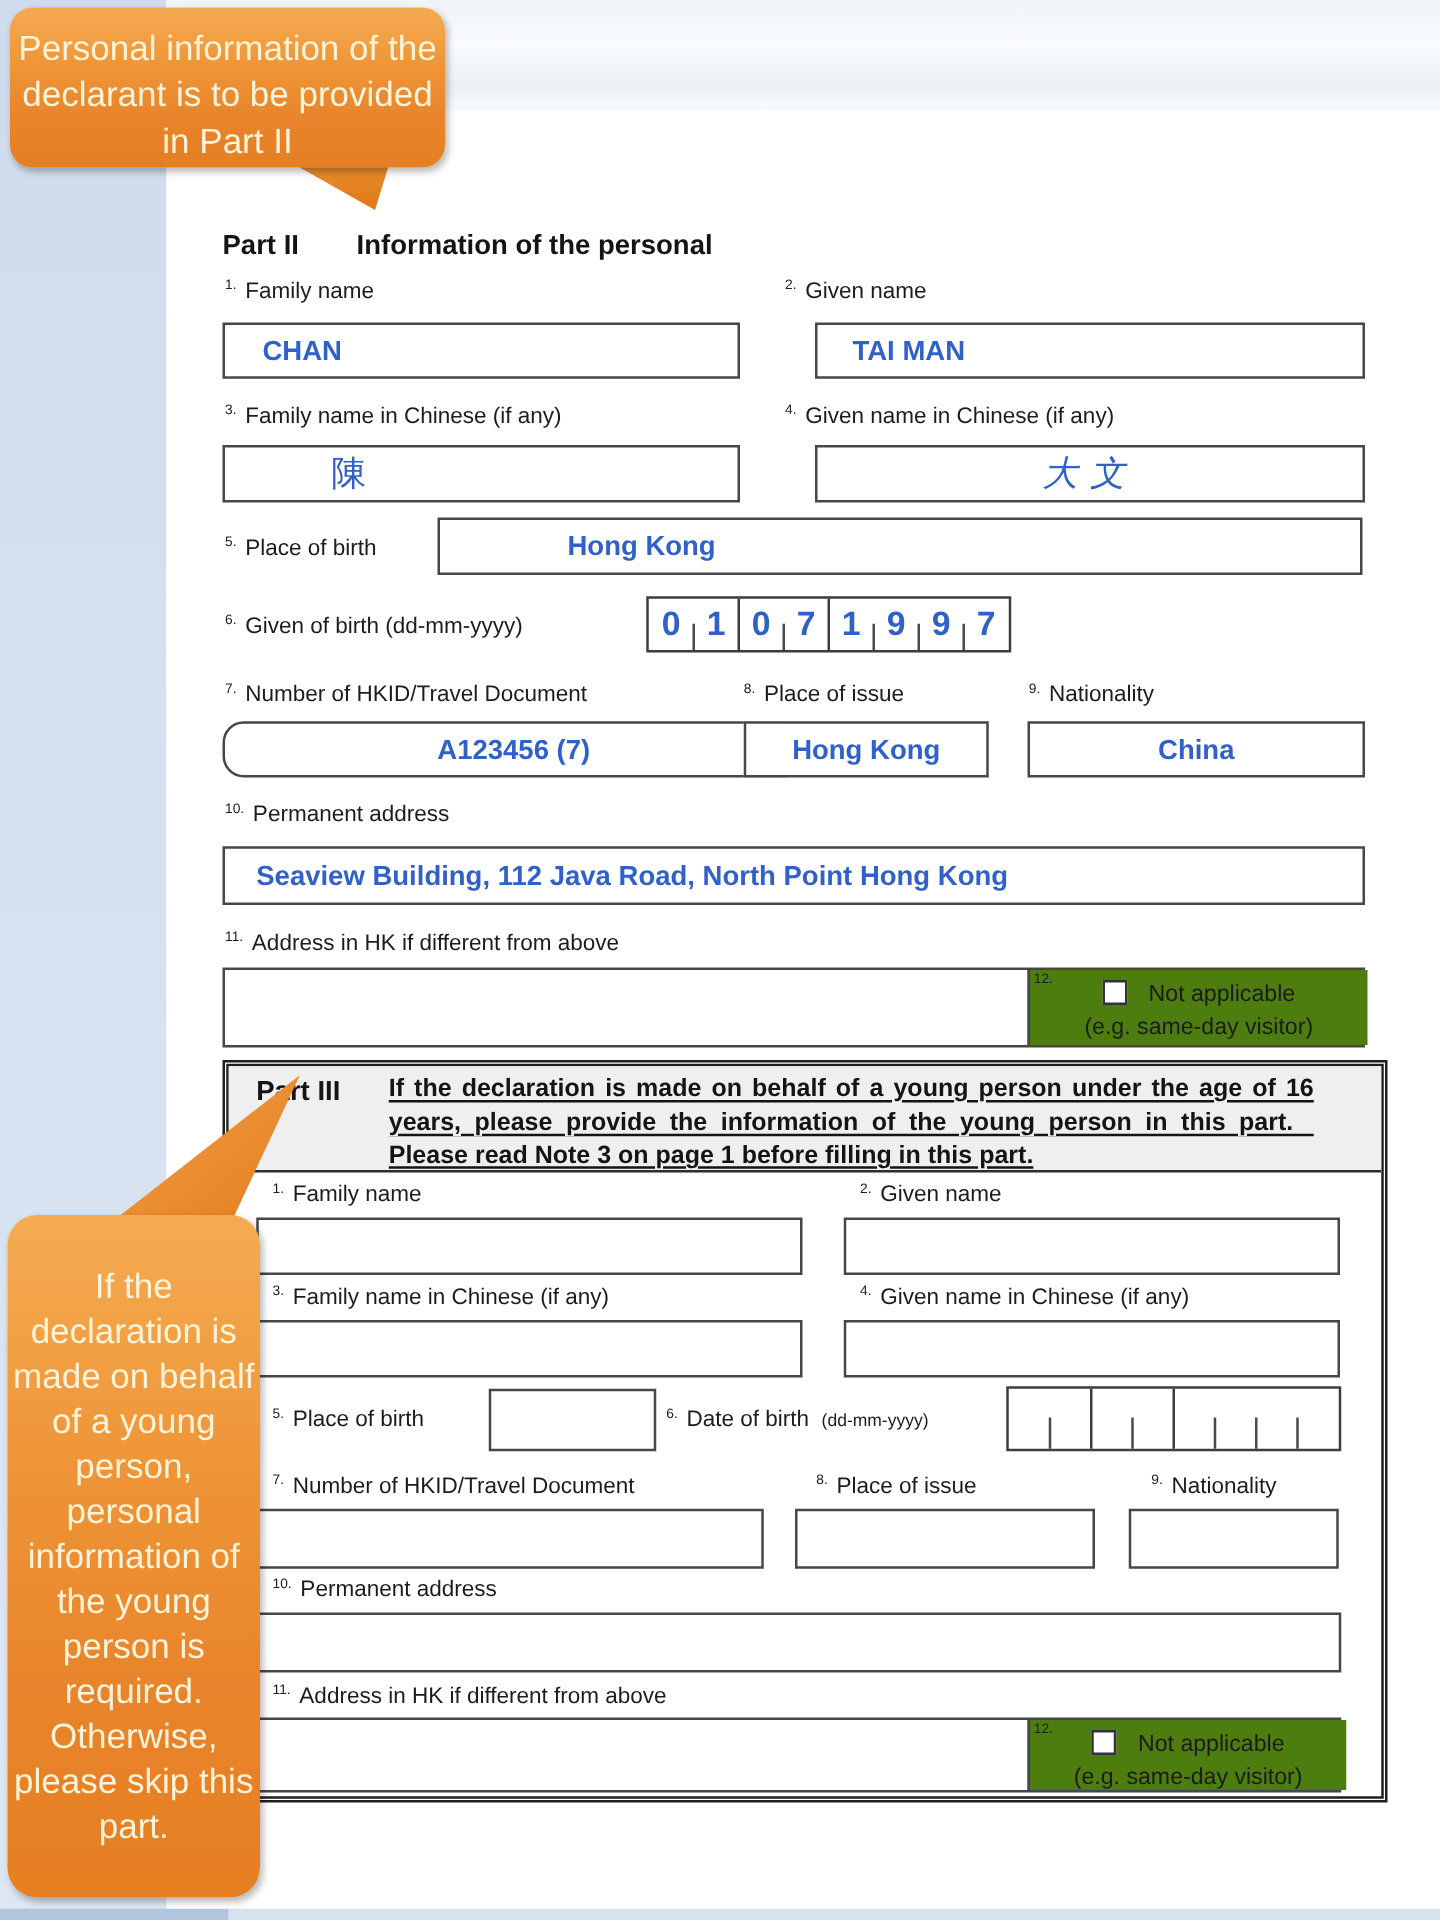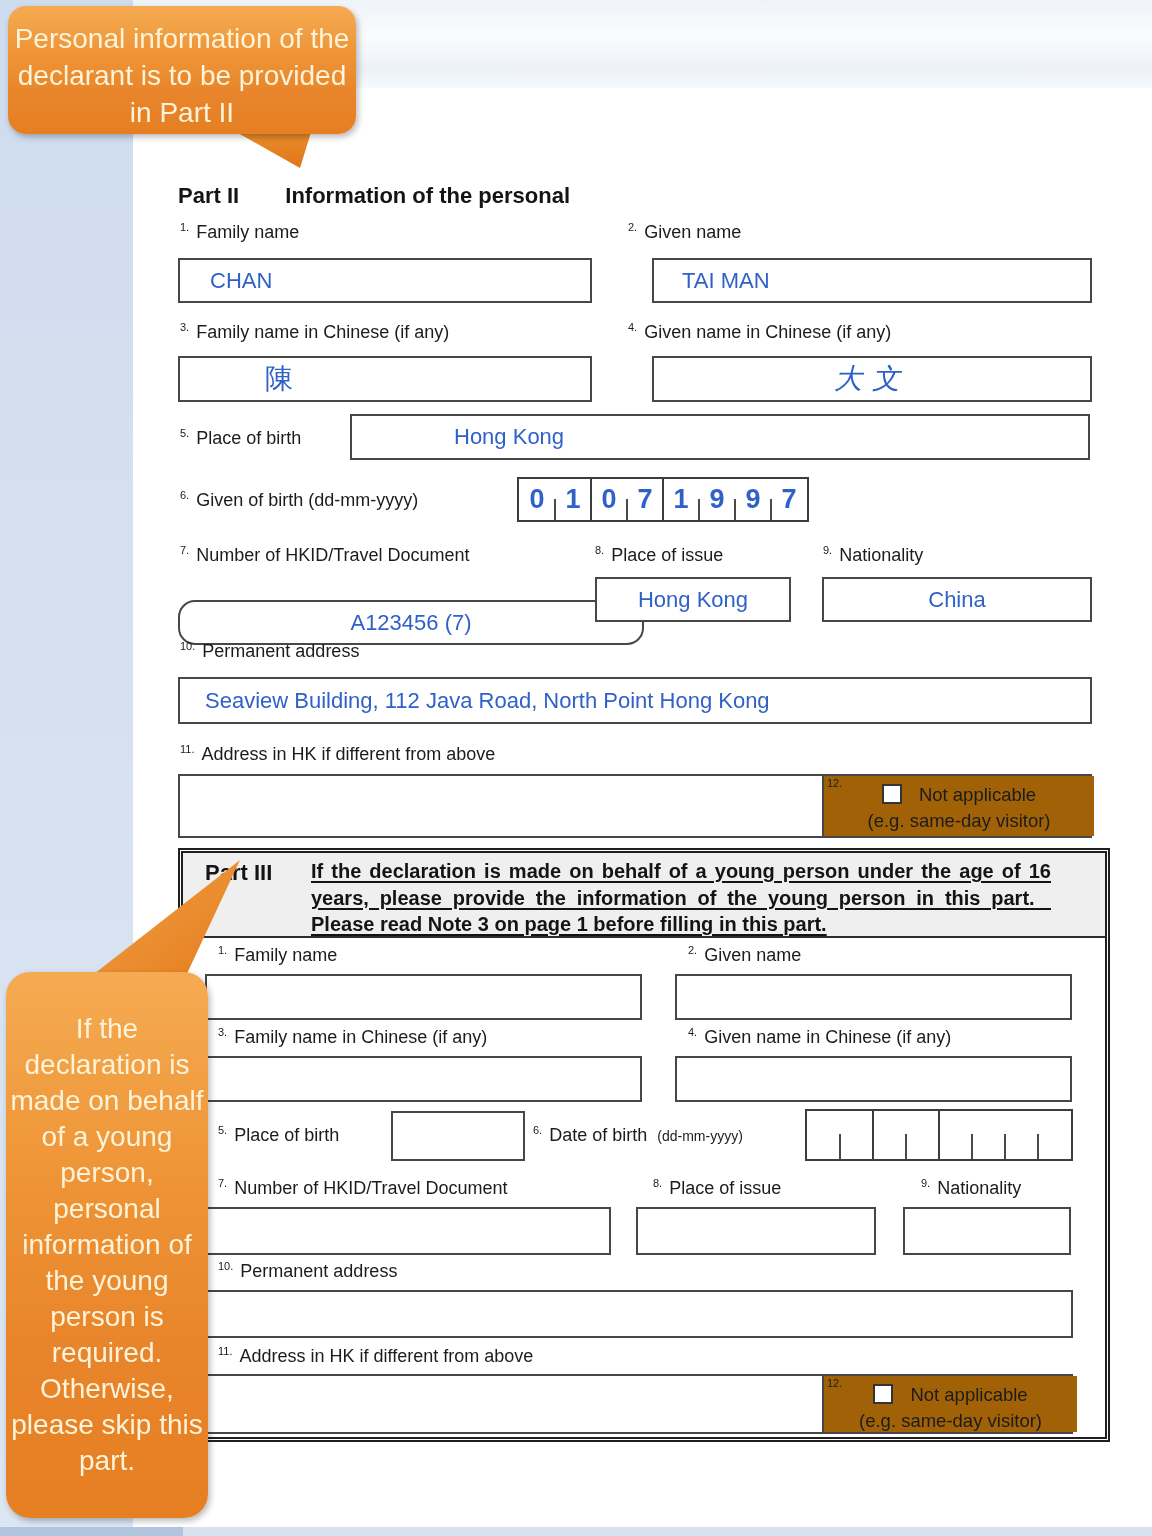--- a/index.html
+++ b/index.html
@@ -22,33 +22,33 @@
     box-shadow:2px 3px 6px rgba(0,0,0,0.28);z-index:5;
   }
   .callout-top{left:8px;top:6px;width:348px;height:128px;font-size:28px;line-height:37px;padding-top:14px;}
   .callout-left{left:6px;top:972px;width:202px;height:546px;border-radius:24px;
     font-size:28px;line-height:36px;display:flex;align-items:center;justify-content:center;padding:6px 4px;}
   .tail{z-index:4;}
   
   .fbox{border:2px solid #474747;background:#fff;display:flex;align-items:center;z-index:1;}
   .flabel{font-size:18px;color:#1c1c1c;white-space:nowrap;z-index:1;}
   .sup{font-size:11px;position:relative;top:-7px;margin-right:7px;}
-  .val{color:#3061c9;font-weight:normal;font-size:22px;}
+  .val{color:#3061c9;font-weight:bold;font-size:22px;}
   .val-cn{color:#3061c9;font-size:28px;font-weight:400;}
   .center{width:100%;text-align:center;}
   .ptitle{font-size:22px;font-weight:bold;color:#141414;z-index:1;}
   
   .dob{border:2px solid #3d3d3d;background:#fff;display:flex;z-index:1;}
   .dob .c{flex:1;position:relative;display:flex;align-items:center;justify-content:center;
     color:#3061c9;font-weight:bold;font-size:27px;}
   .dob .c:not(:last-child)::after{content:"";position:absolute;right:-1px;bottom:0;width:2px;height:52%;background:#4a4a4a;}
   .dob .c.g:not(:last-child)::after{height:100%;width:2px;background:#3d3d3d;}
   
   .cell12{position:absolute;top:0;right:0;bottom:0;border-left:2px solid #474747;
-    display:flex;flex-direction:column;align-items:center;background:#a16207;}
+    display:flex;flex-direction:column;align-items:center;background:#4d7c0f;}
   .cell12 .n{position:absolute;left:3px;top:1px;font-size:11px;color:#1c1c1c;}
   .cell12 .l1{display:flex;align-items:flex-start;gap:17px;margin-top:8px;font-size:18.5px;color:#1c1c1c;}
   .cell12 .l2{margin-top:4px;font-size:18.5px;color:#1c1c1c;}
   .chk{width:16px;height:16px;border:2px solid #333;background:#fff;display:inline-block;}
   
   .part3{left:178px;top:848px;width:932px;height:594px;border:5px double #1f1f1f;background:#fff;z-index:1;}
   .p3head{position:absolute;left:0;top:0;width:100%;height:85px;background:#efeff0;
     border-bottom:2px solid #2e2e2e;box-sizing:border-box;}
   .p3head .t{position:absolute;left:22px;top:7px;font-size:22px;font-weight:bold;color:#141414;}
   .p3head .h{position:absolute;left:128px;top:5px;width:740px;font-size:20px;font-weight:bold;color:#141414;
@@ -116,21 +116,21 @@
 
 <div class="abs flabel" style="left:180px;top:545px;">
   <span class="sup">7.</span><span>Number of HKID/Travel Document</span>
 </div>
 <div class="abs flabel" style="left:595px;top:545px;">
   <span class="sup">8.</span><span>Place of issue</span>
 </div>
 <div class="abs flabel" style="left:823px;top:545px;">
   <span class="sup">9.</span><span>Nationality</span>
 </div>
-<div class="abs fbox" style="left:178px;top:600px;width:466px;height:45px;border-radius:17px;">
+<div class="abs fbox" style="left:178px;top:577px;width:466px;height:45px;border-radius:17px;">
   <span class="val center">A123456 (7)</span>
 </div>
 <div class="abs fbox" style="left:595px;top:577px;width:196px;height:45px;">
   <span class="val center">Hong Kong</span>
 </div>
 <div class="abs fbox" style="left:822px;top:577px;width:270px;height:45px;">
   <span class="val center">China</span>
 </div>
 
 <div class="abs flabel" style="left:180px;top:641px;">

